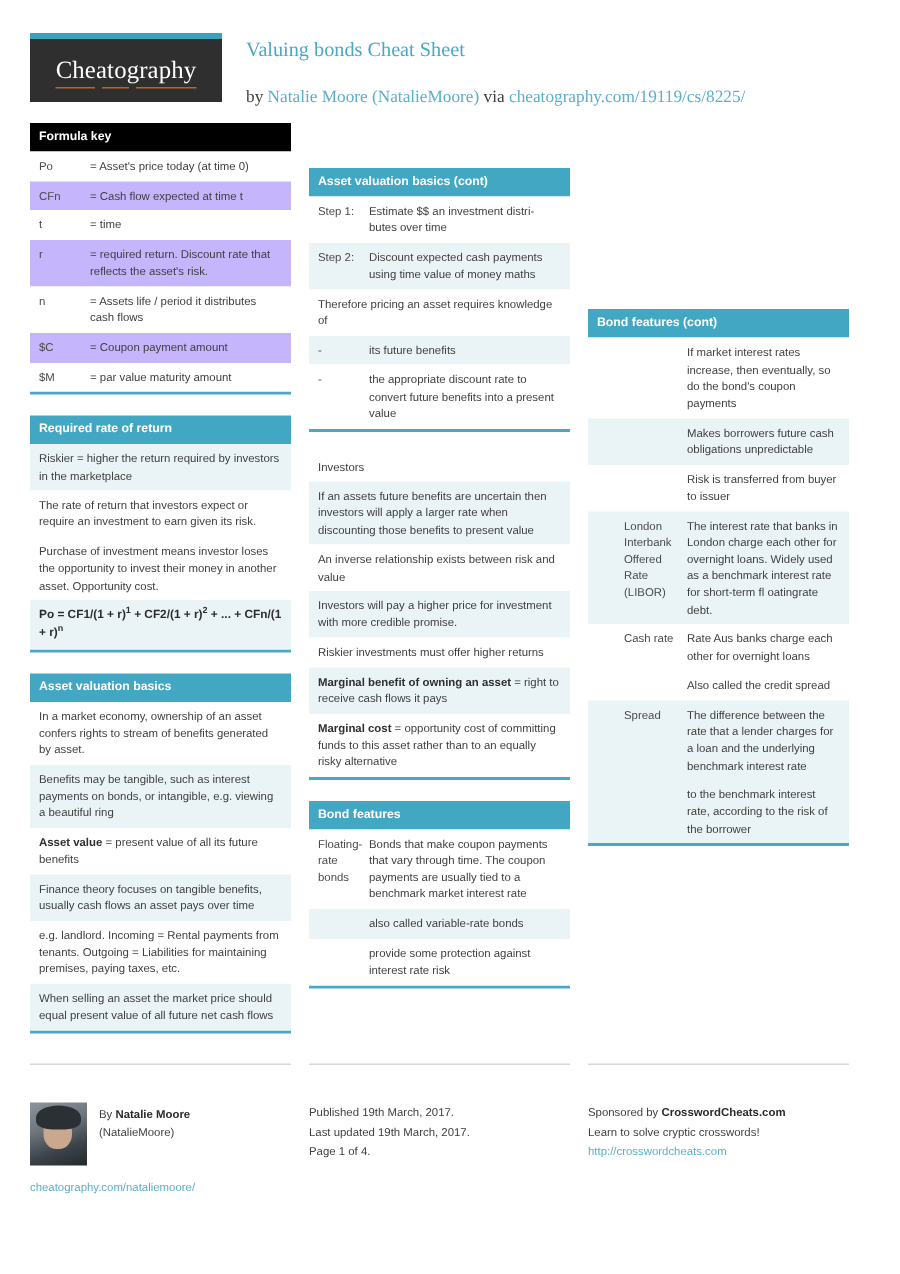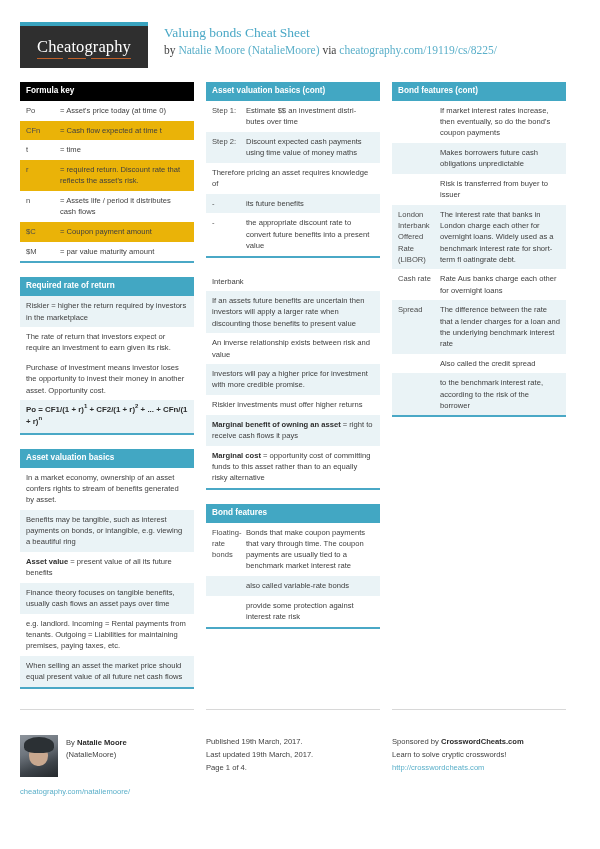--- a/index.html
+++ b/index.html
@@ -62,31 +62,31 @@
   .sheet-title {
     font-size: 13.5px;
     color: #4aa8c6;
     line-height: 17px;
     font-family: "Liberation Serif", serif;
   }
   .byline {
     font-size: 11.5px;
     color: #3f3f3f;
     line-height: 16px;
-    margin-top: 1px;
+    margin-top: 16px;
     font-family: "Liberation Serif", serif;
   }
   .byline a { color: #5aafc9; text-decoration: none; }
 
   
   .columns {
     display: flex;
     padding: 0 20px;
     gap: 12px;
-    align-items: flex-start;
+    align-items: center;
   }
   .col { width: 174px; flex: 0 0 174px; }
 
   
   .block { margin-bottom: 14px; border-bottom: 2px solid #4aa8c6; }
 
   .block-title {
     background: #42a7c3;
     color: #ffffff;
     font-size: 8.2px;
@@ -100,28 +100,28 @@
   .row {
     display: flex;
     font-size: 7.6px;
     line-height: 11.2px;
     color: #404040;
     padding: 4px 6px 4.5px 6px;
     background: #ffffff;
   }
   .row.alt { background: #eaf3f6; }
   .block.grey .row { background: #ffffff; }
-  .block.grey .row.alt { background: #eab308; }
+  .block.grey .row.alt { background: #c4b5fd; }
 
   .row .k {
     flex: 0 0 34px;
     padding-right: 4px;
     color: #4b4b4b;
   }
-  .row .k.wide { flex: 0 0 42px; }
+  .row .k.wide { flex: 0 0 42px; margin-left: 18px; }
   .row .v { flex: 1 1 auto; }
   .row.single .v { flex: 1 1 auto; }
   .row .v b, .row .v strong { font-weight: bold; color: #2f2f2f; }
   .row.formula {
     font-size: 7.9px;
     font-weight: bold;
     color: #2c2c2c;
     line-height: 12px;
   }
   .row sup { font-size: 6px; vertical-align: super; line-height: 0; }
@@ -292,21 +292,21 @@
           <div class="row">
               <div class="k">-</div>
               <div class="v">the appropriate discount rate to convert future benefits into a present value</div>
             </div>
         </div>
       </div>
 
       <div class="block">
         <div class="rows">
           <div class="row single">
-              <div class="v">Interbank</div>
+              <div class="v">Investors</div>
             </div>
           <div class="row single alt">
               <div class="v">If an assets future benefits are uncertain then investors will apply a larger rate when discounting those benefits to present value</div>
             </div>
           <div class="row single">
               <div class="v">An inverse relationship exists between risk and value</div>
             </div>
           <div class="row single alt">
               <div class="v">Investors will pay a higher price for investment with more credible promise.</div>
             </div>
@@ -360,27 +360,27 @@
               <div class="v">Risk is transferred from buyer to issuer</div>
             </div>
           <div class="row alt">
               <div class="k wide">London Interbank Offered Rate (LIBOR)</div>
               <div class="v">The interest rate that banks in London charge each other for overnight loans. Widely used as a benchmark interest rate for short-term fl oatingrate debt.</div>
             </div>
           <div class="row">
               <div class="k wide">Cash rate</div>
               <div class="v">Rate Aus banks charge each other for overnight loans</div>
             </div>
+          <div class="row">
+              <div class="k wide"></div>
+              <div class="v">Also called the credit spread</div>
+            </div>
           <div class="row alt">
               <div class="k wide">Spread</div>
               <div class="v">The difference between the rate that a lender charges for a loan and the underlying benchmark interest rate</div>
-            </div>
-          <div class="row">
-              <div class="k wide"></div>
-              <div class="v">Also called the credit spread</div>
             </div>
           <div class="row alt">
               <div class="k wide"></div>
               <div class="v">to the benchmark interest rate, according to the risk of the borrower</div>
             </div>
         </div>
       </div>
 
     </div>
 

